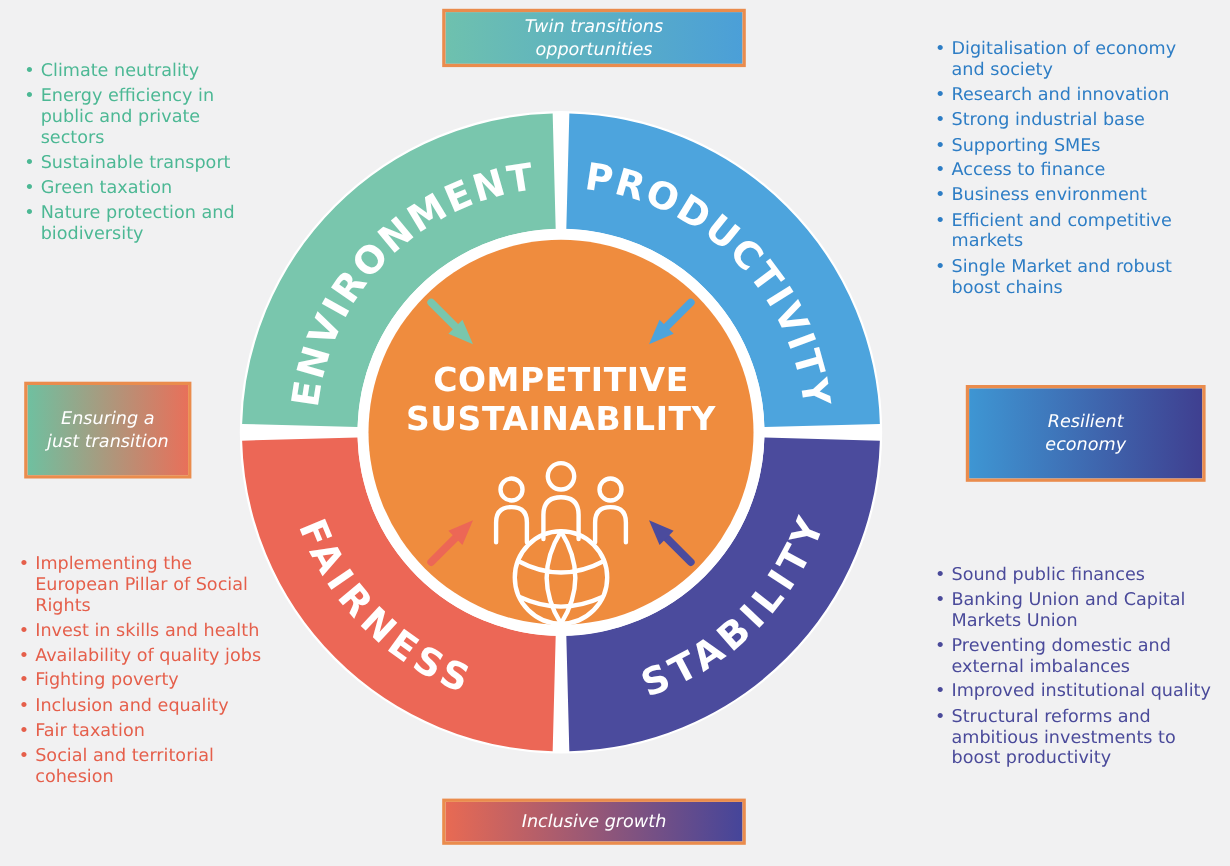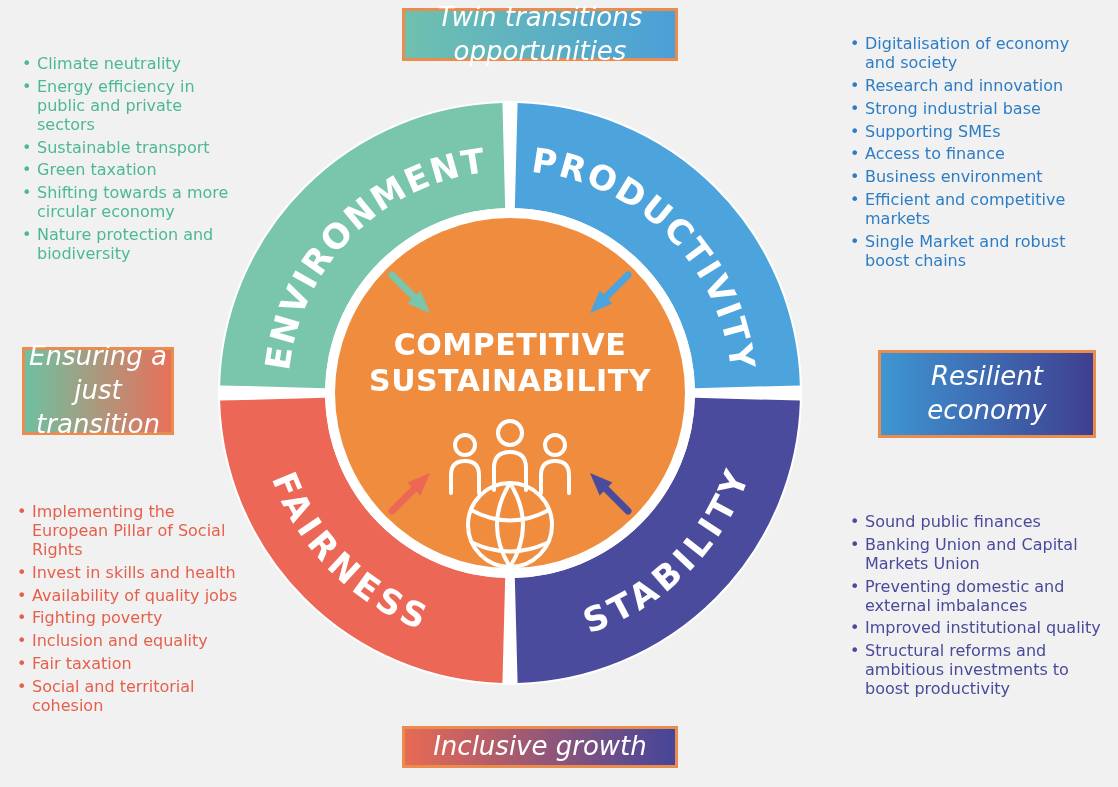--- a/index.html
+++ b/index.html
@@ -18,21 +18,21 @@
   .corner-list li::before { content:"\2022"; position:absolute; left:2px; }
   .env-text  { color:#4cb894; }
   .prod-text { color:#2d7dc5; }
   .fair-text { color:#e55f4b; }
   .stab-text { color:#4a4a9a; }
 
   
   .label-box {
     position:absolute;
     border:3px solid #ea8c4d;
-    color:#fff; font-style:italic; font-size:26px;
+    color:#fff; font-style:italic; font-size:16px;
     display:flex; flex-direction:column; align-items:center; justify-content:center;
     text-align:center; line-height:1.3;
     box-sizing:border-box;
   }
   .box-top    { left:402px; top:8px;   width:276px; height:53px; background:linear-gradient(90deg,#6ec1ae,#4b9fd8); }
   .box-left   { left:22px;  top:347px; width:152px; height:88px; background:linear-gradient(90deg,#6fc0a0,#e8705a); }
   .box-right  { left:878px; top:350px; width:218px; height:88px; background:linear-gradient(90deg,#3e96d3,#3f3f90); }
   .box-bottom { left:402px; top:726px; width:276px; height:42px; background:linear-gradient(90deg,#e86a53,#45459a); }
 
   
@@ -46,21 +46,20 @@
 <body>
 
 <div class="canvas">
 
   <div class="corner-list" style="left:20px; top:55px; width:215px;">
     <ul class="env-text">
       <li>Climate neutrality</li>
       <li>Energy efficiency in public and private sectors</li>
       <li>Sustainable transport</li>
       <li>Green taxation</li>
-      <li>Shifting towards a more circular economy</li>
       <li>Nature protection and biodiversity</li>
     </ul>
   </div>
 
   <div class="corner-list" style="left:848px; top:35px; width:230px;">
     <ul class="prod-text">
       <li>Digitalisation of economy and society</li>
       <li>Research and innovation</li>
       <li>Strong industrial base</li>
       <li>Supporting SMEs</li>

